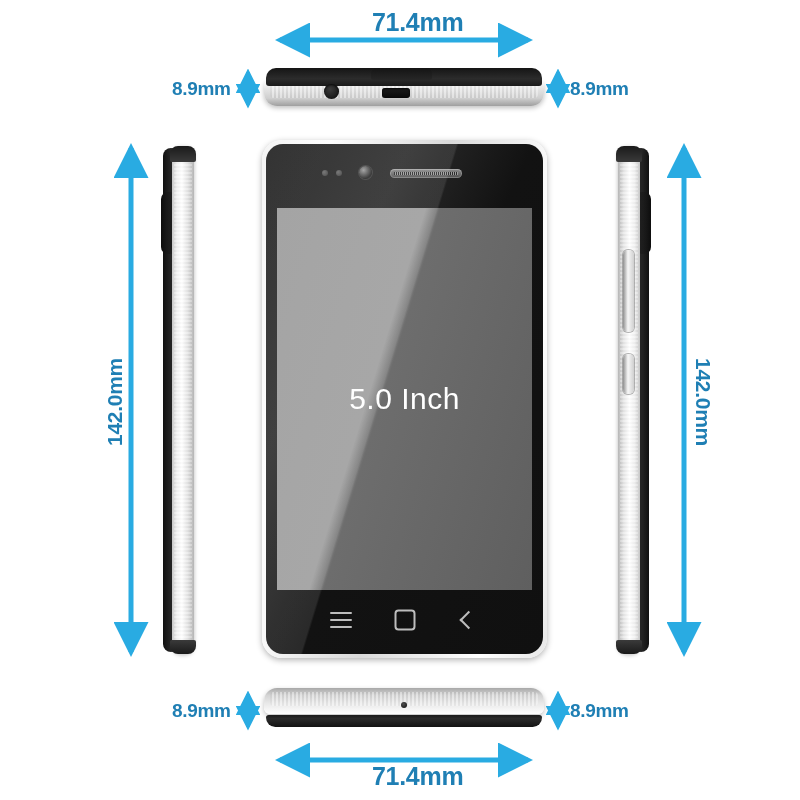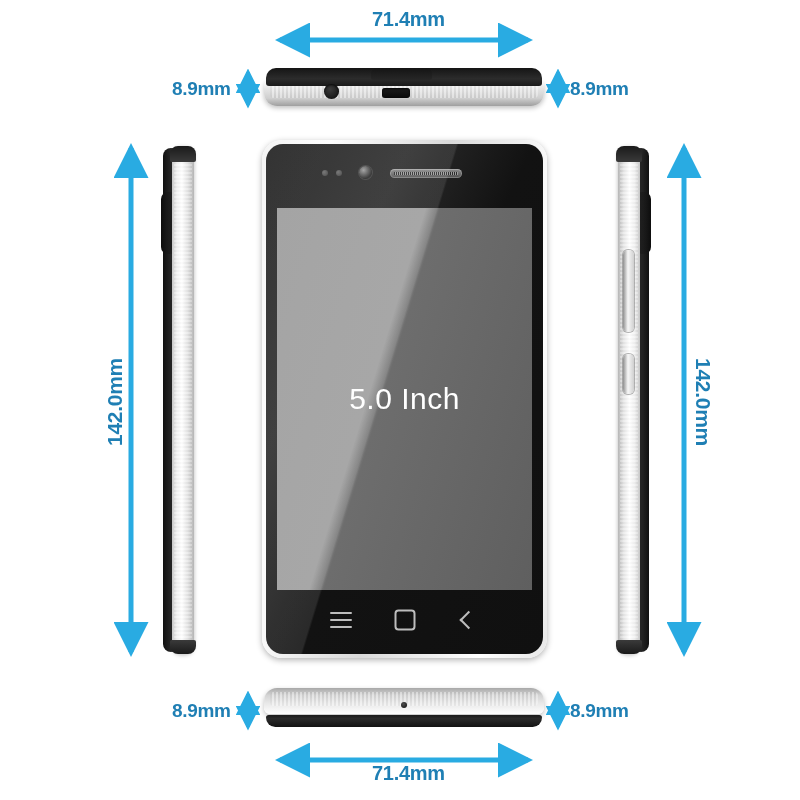--- a/index.html
+++ b/index.html
@@ -14,21 +14,21 @@
 
   
   .dim-label{
     position:absolute;
     color:#1f7fb4;
     font-weight:bold;
     font-family:"Liberation Sans", sans-serif;
     white-space:nowrap;
     letter-spacing:-0.3px;
   }
-  .dim-h{font-size:20px;}
+  .dim-h{font-size:25px;}
   .dim-s{font-size:19px;}
   .dim-v{font-size:21px;}
   .rot-ccw{transform:rotate(-90deg);transform-origin:center center;}
   .rot-cw{transform:rotate(90deg);transform-origin:center center;}
 
   
   #arrows{position:absolute;left:0;top:0;width:800px;height:800px;pointer-events:none;}
 
   
   .front{

